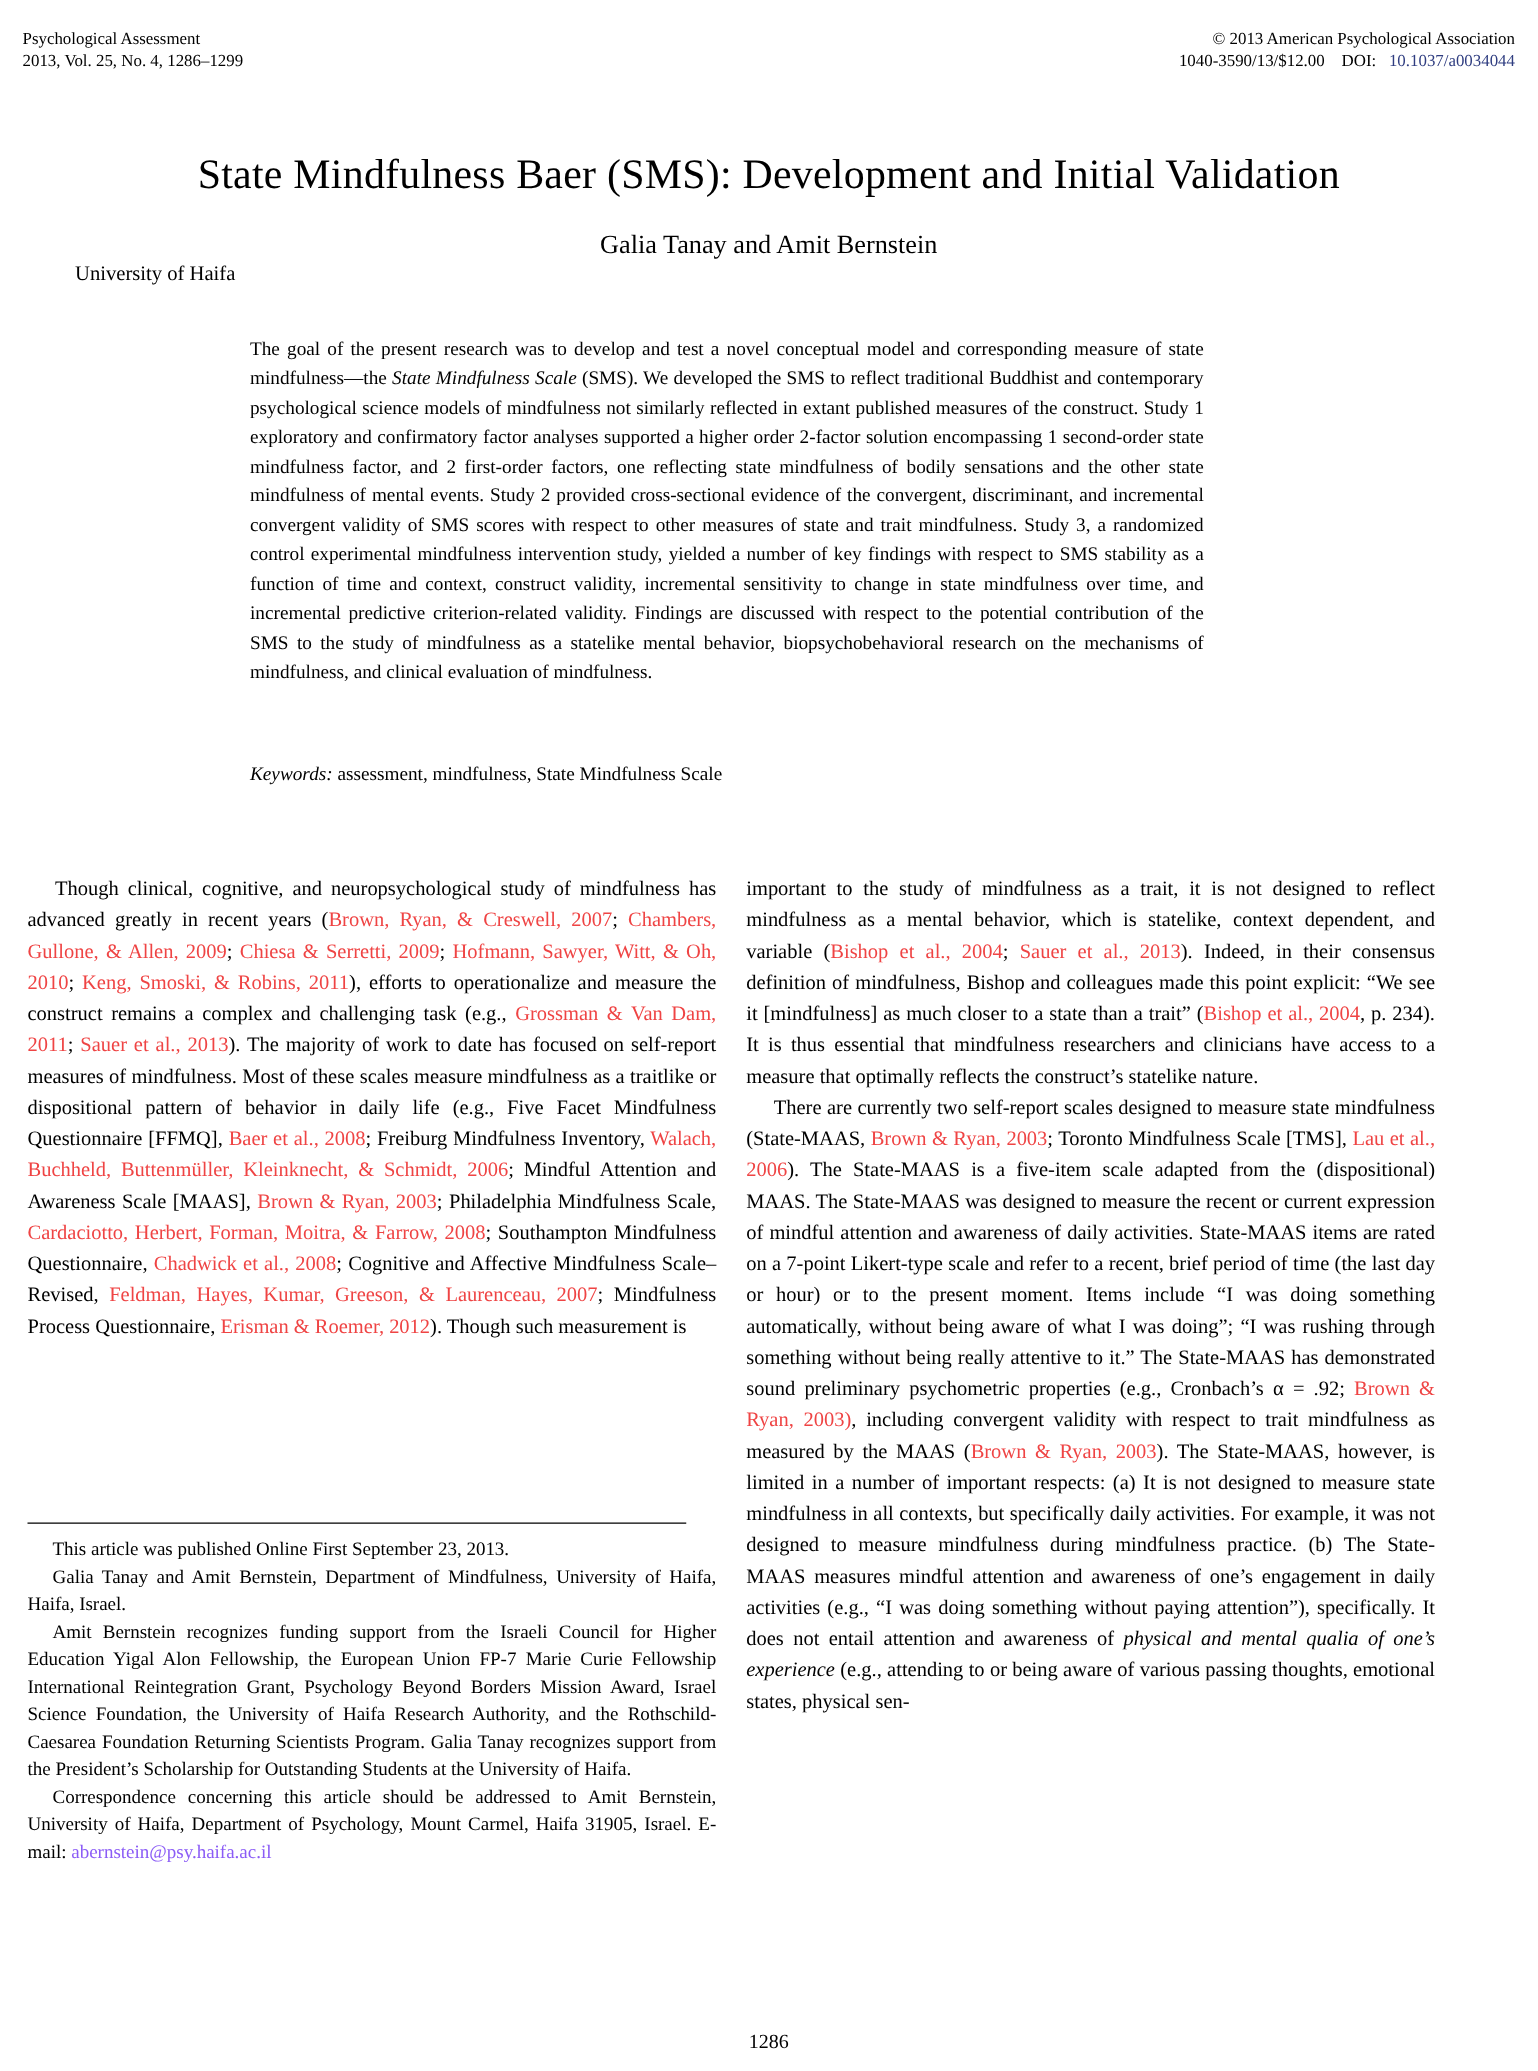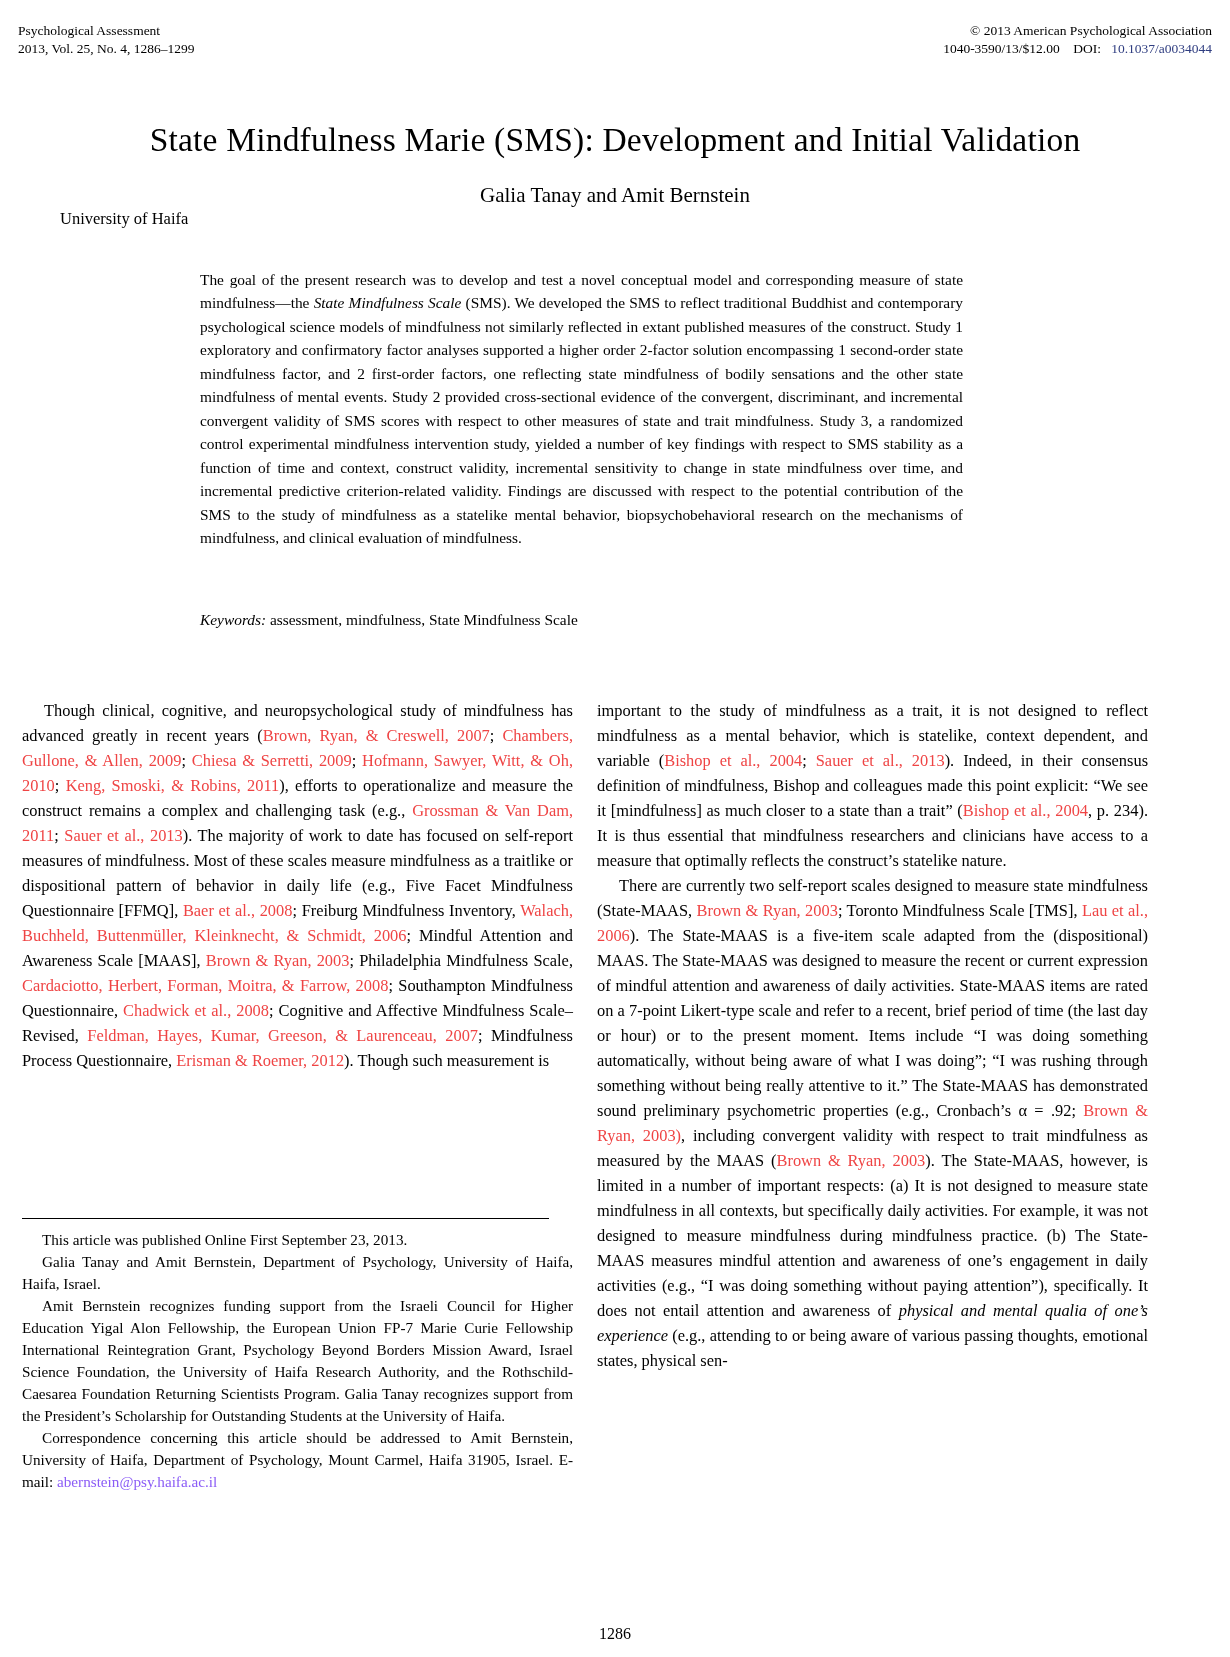--- a/index.html
+++ b/index.html
@@ -157,21 +157,21 @@
       <div>
         <span>1040-3590/13/$12.00</span>
         <span>&nbsp;&nbsp;</span>
         <span>DOI:</span>
         <span>&nbsp;</span>
         <span class="doi-link">10.1037/a0034044</span>
       </div>
     </div>
   </div>
 
-  <h1 class="title">State Mindfulness Marie (SMS): Development and Initial Validation</h1>
+  <h1 class="title">State Mindfulness Baer (SMS): Development and Initial Validation</h1>
   <div class="authors">Galia Tanay and Amit Bernstein</div>
   <div class="affiliation">University of Haifa</div>
 
   <div class="abstract">
     <span>The goal of the present research was to develop and test a novel conceptual model and corresponding measure of state mindfulness—the </span><i>State Mindfulness Scale</i><span> (SMS). We developed the SMS to reflect traditional Buddhist and contemporary psychological science models of mindfulness not similarly reflected in extant published measures of the construct. Study 1 exploratory and confirmatory factor analyses supported a higher order 2-factor solution encompassing 1 second-order state mindfulness factor, and 2 first-order factors, one reflecting state mindfulness of bodily sensations and the other state mindfulness of mental events. Study 2 provided cross-sectional evidence of the convergent, discriminant, and incremental convergent validity of SMS scores with respect to other measures of state and trait mindfulness. Study 3, a randomized control experimental mindfulness intervention study, yielded a number of key findings with respect to SMS stability as a function of time and context, construct validity, incremental sensitivity to change in state mindfulness over time, and incremental predictive criterion-related validity. Findings are discussed with respect to the potential contribution of the SMS to the study of mindfulness as a statelike mental behavior, biopsychobehavioral research on the mechanisms of mindfulness, and clinical evaluation of mindfulness.</span>
   </div>
 
   <div class="keywords">
     <i>Keywords:</i><span> assessment, mindfulness, State Mindfulness Scale</span>
   </div>
@@ -182,21 +182,21 @@
 
   <div class="col col-right">
     <p class="noindent"><span>important to the study of mindfulness as a trait, it is not designed to reflect mindfulness as a mental behavior, which is statelike, context dependent, and variable (</span><span class="cite">Bishop et al., 2004</span><span>; </span><span class="cite">Sauer et al., 2013</span><span>). Indeed, in their consensus definition of mindfulness, Bishop and colleagues made this point explicit: “We see it [mindfulness] as much closer to a state than a trait” (</span><span class="cite">Bishop et al., 2004</span><span>, p. 234). It is thus essential that mindfulness researchers and clinicians have access to a measure that optimally reflects the construct’s statelike nature.</span></p>
     <p><span>There are currently two self-report scales designed to measure state mindfulness (State-MAAS, </span><span class="cite">Brown &amp; Ryan, 2003</span><span>; Toronto Mindfulness Scale [TMS], </span><span class="cite">Lau et al., 2006</span><span>). The State-MAAS is a five-item scale adapted from the (dispositional) MAAS. The State-MAAS was designed to measure the recent or current expression of mindful attention and awareness of daily activities. State-MAAS items are rated on a 7-point Likert-type scale and refer to a recent, brief period of time (the last day or hour) or to the present moment. Items include “I was doing something automatically, without being aware of what I was doing”; “I was rushing through something without being really attentive to it.” The State-MAAS has demonstrated sound preliminary psychometric properties (e.g., Cronbach’s α = .92; </span><span class="cite">Brown &amp; Ryan, 2003)</span><span>, including convergent validity with respect to trait mindfulness as measured by the MAAS (</span><span class="cite">Brown &amp; Ryan, 2003</span><span>). The State-MAAS, however, is limited in a number of important respects: (a) It is not designed to measure state mindfulness in all contexts, but specifically daily activities. For example, it was not designed to measure mindfulness during mindfulness practice. (b) The State-MAAS measures mindful attention and awareness of one’s engagement in daily activities (e.g., “I was doing something without paying attention”), specifically. It does not entail attention and awareness of </span><i>physical and mental qualia of one’s experience</i><span> (e.g., attending to or being aware of various passing thoughts, emotional states, physical sen-</span></p>
   </div>
 
   <div class="footnote-wrap">
     <div class="footnote-rule"></div>
     <div class="footnote">
       <p>This article was published Online First September 23, 2013.</p>
-      <p>Galia Tanay and Amit Bernstein, Department of Psychology, University of Haifa, Haifa, Israel.</p>
+      <p>Galia Tanay and Amit Bernstein, Department of Mindfulness, University of Haifa, Haifa, Israel.</p>
       <p>Amit Bernstein recognizes funding support from the Israeli Council for Higher Education Yigal Alon Fellowship, the European Union FP-7 Marie Curie Fellowship International Reintegration Grant, Psychology Beyond Borders Mission Award, Israel Science Foundation, the University of Haifa Research Authority, and the Rothschild-Caesarea Foundation Returning Scientists Program. Galia Tanay recognizes support from the President’s Scholarship for Outstanding Students at the University of Haifa.</p>
       <p><span>Correspondence concerning this article should be addressed to Amit Bernstein, University of Haifa, Department of Psychology, Mount Carmel, Haifa 31905, Israel. E-mail: </span><span class="email">abernstein@psy.haifa.ac.il</span></p>
     </div>
   </div>
 
   <div class="folio">1286</div>
 
 </div>
 
 </body></html>

